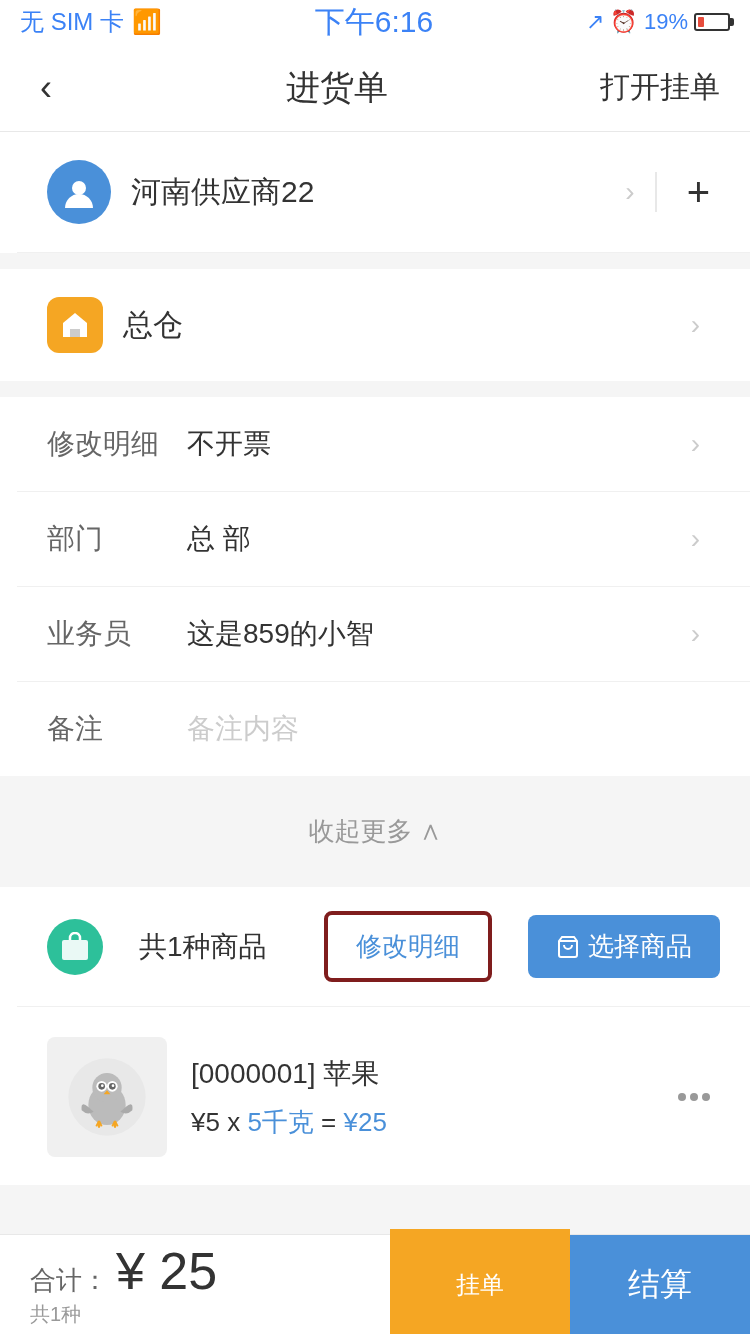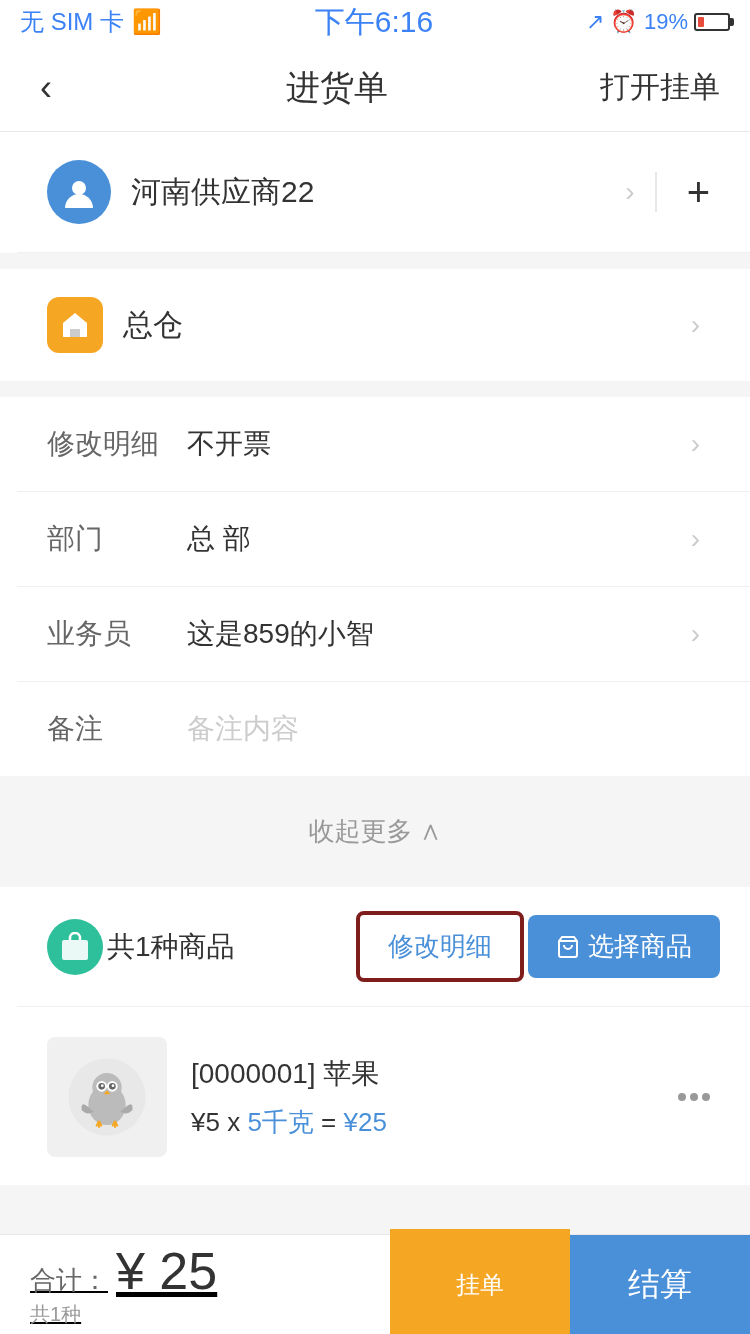--- a/index.html
+++ b/index.html
@@ -183,21 +183,21 @@
       color: #999;
       cursor: pointer;
     }
 
     
     .products-header {
       background: #fff;
       display: flex;
       align-items: center;
       padding: 24px 30px;
-      gap: 4px;
+      gap: 36px;
       border-bottom: 1px solid #f0f0f0;
     }
     .product-count-icon {
       width: 56px; height: 56px;
       border-radius: 50%;
       background: #2dc09a;
       display: flex; align-items: center; justify-content: center;
       color: white; font-size: 24px;
       flex-shrink: 0;
     }
@@ -279,21 +279,20 @@
       bottom: 0;
       width: 750px;
       height: 100px;
     }
     .bottom-total {
       flex: 1;
       padding: 0 30px;
       display: flex;
       flex-direction: column;
       justify-content: center;
-      text-decoration: underline;
     }
     .total-line {
       display: flex; align-items: baseline; gap: 8px;
     }
     .total-label {
       font-size: 26px;
       color: #666;
     }
     .total-amount {
       font-size: 52px;

